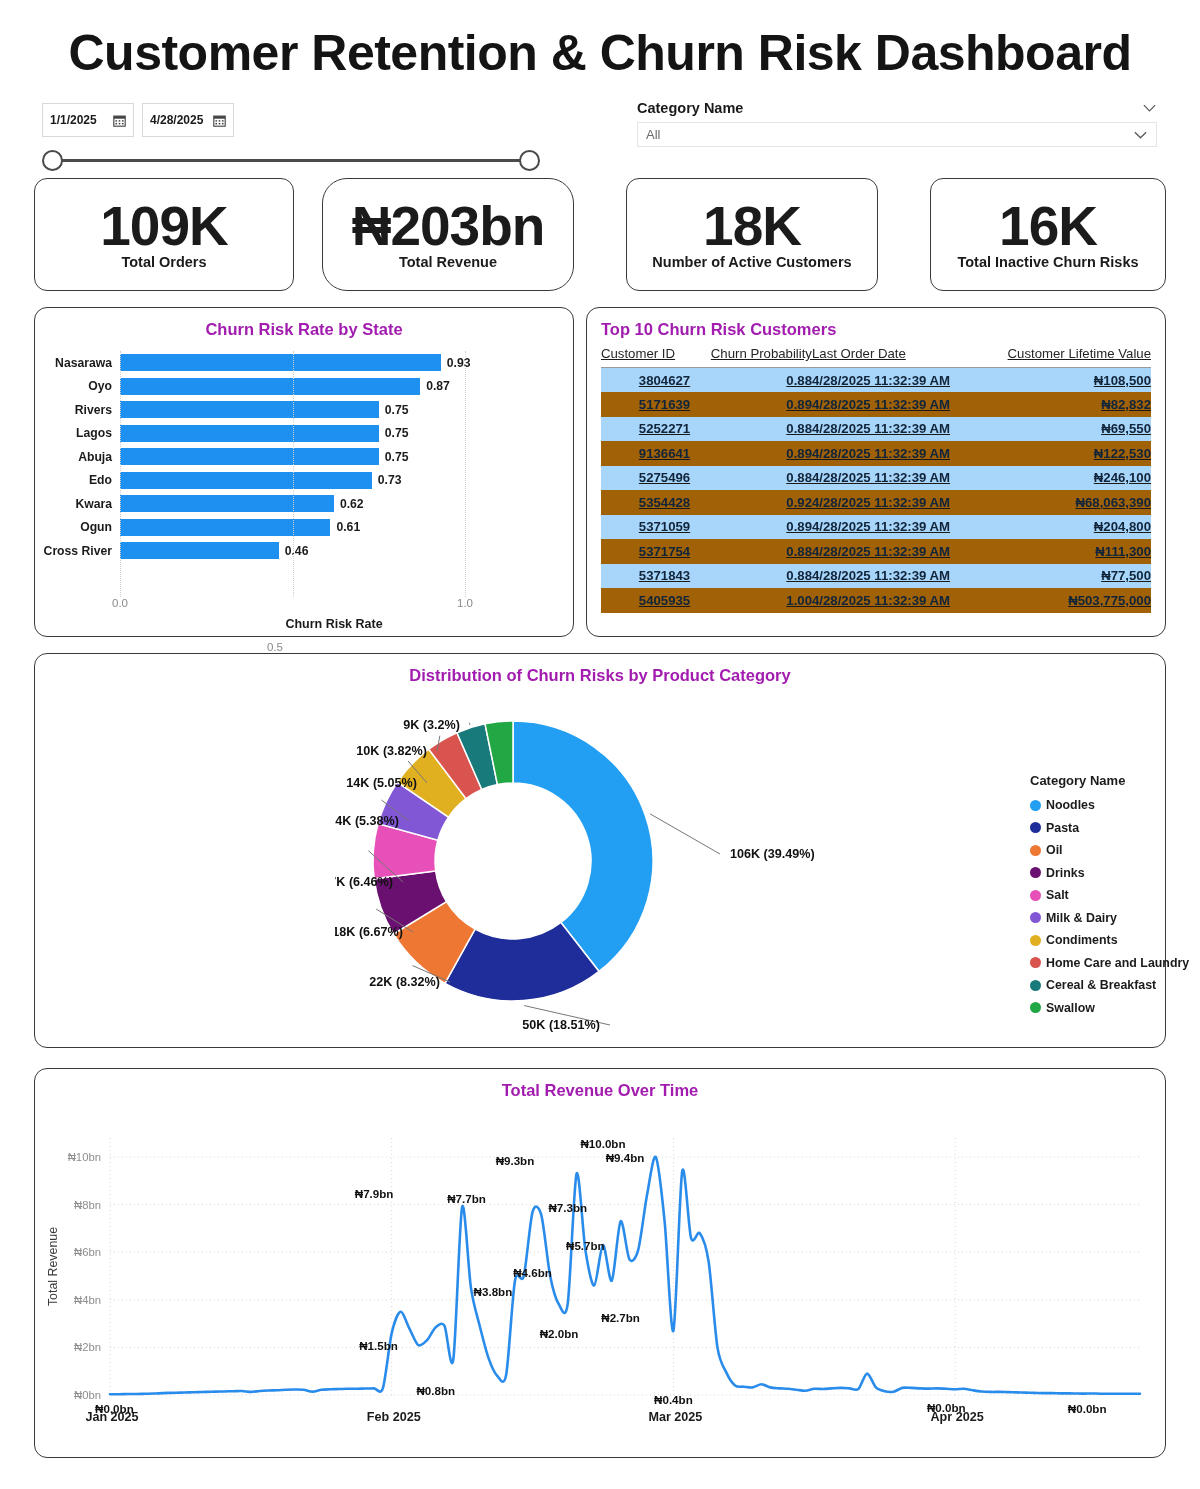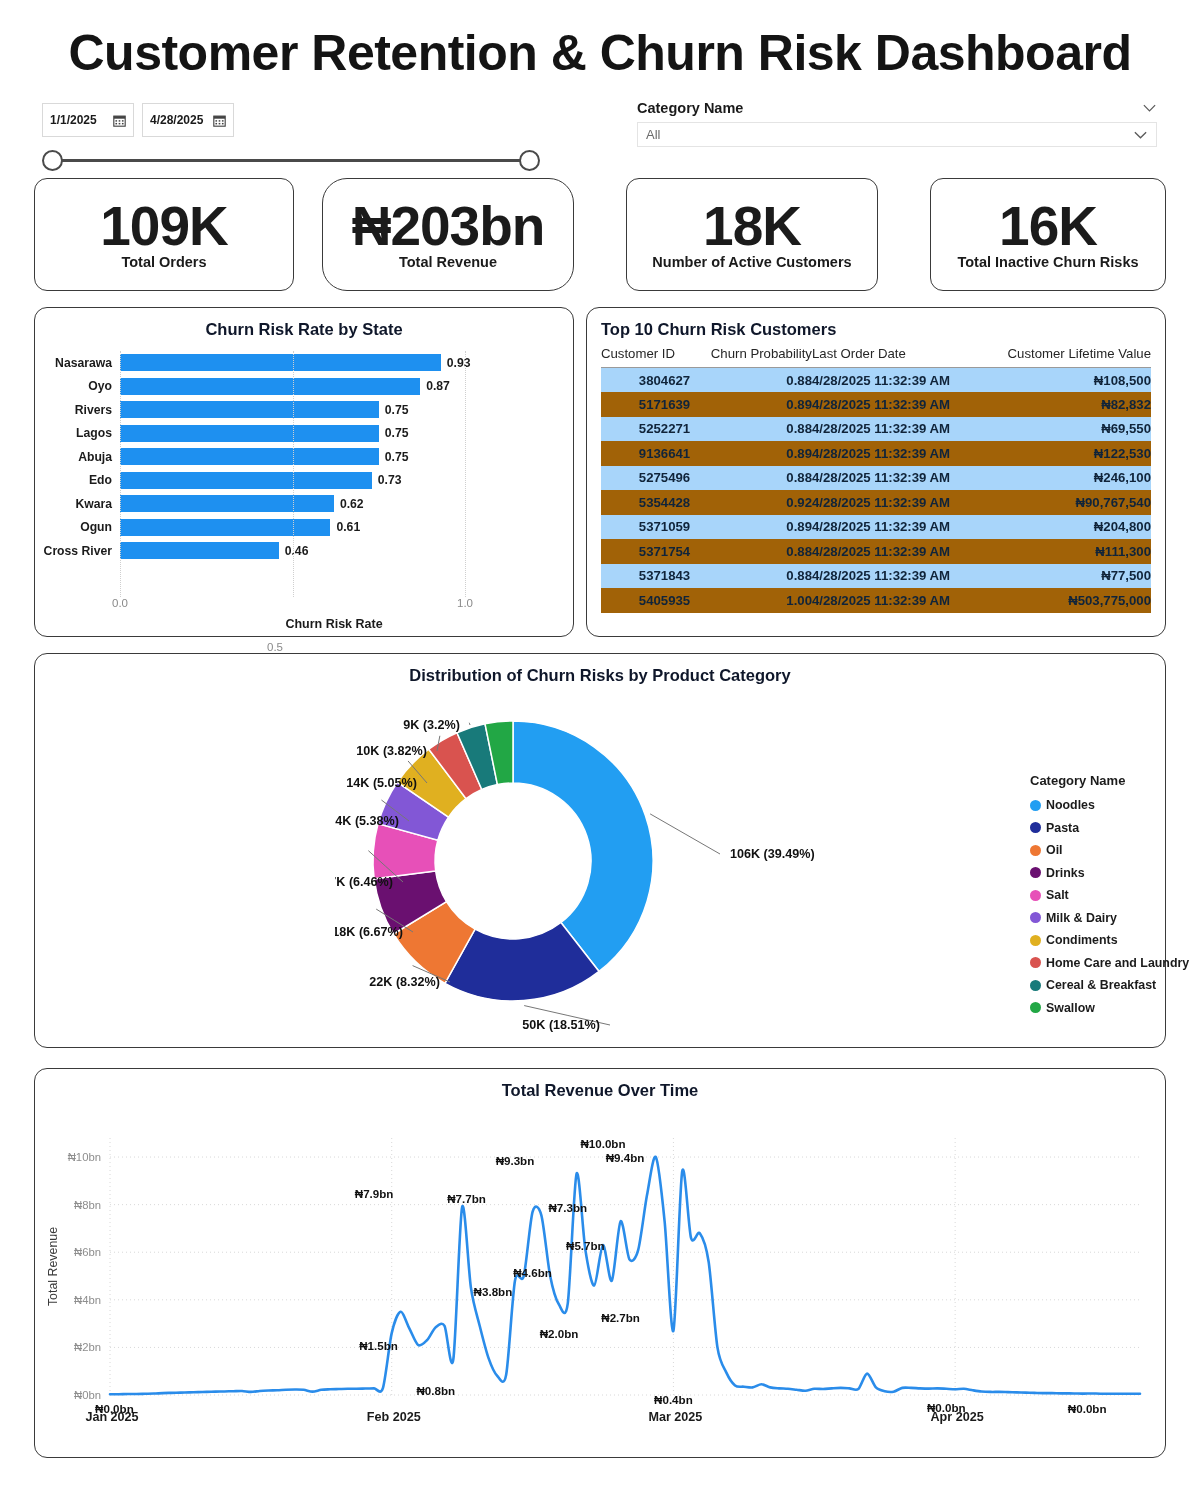--- a/index.html
+++ b/index.html
@@ -72,42 +72,42 @@
   
   .panel {
     position: absolute; border: 1.3px solid #3a3a3a; border-radius: 13px; background: #fff;
   }
   #panel-bar  { left: 34px;  top: 307px;  width: 540px; height: 330px; }
   #panel-tbl  { left: 586px; top: 307px;  width: 580px; height: 330px; }
   #panel-pie  { left: 34px;  top: 653px;  width: 1132px; height: 395px; }
   #panel-line { left: 34px;  top: 1068px; width: 1132px; height: 390px; }
 
   .panel-title {
-    text-align: center; font-size: 16.5px; font-weight: bold; color: #0f172a;
+    text-align: center; font-size: 16.5px; font-weight: bold; color: #a21caf;
     padding-top: 12px;
   }
 
   
   .bar-plot { position: relative; margin: 12px 0 0 0; height: 246px; }
   .bar-row { display: flex; align-items: center; height: 23.5px; }
   .bar-cat {
     width: 85px; text-align: right; font-size: 12.2px; font-weight: bold;
     color: #1b1b1b; padding-right: 8px; flex: 0 0 85px;
   }
   .bar-area { position: relative; flex: 1; height: 100%; display: flex; align-items: center; }
   .bar-fill { height: 17px; background: #1e90f0; }
   .bar-val { font-size: 12.2px; font-weight: bold; color: #1b1b1b; margin-left: 6px; white-space: nowrap; }
   .bar-grid { position: absolute; top: 0; bottom: 0; width: 1px; border-left: 1px dotted #cfcfcf; }
   .bar-axis { position: relative; height: 18px; margin-left: 85px; margin-right: 10px; }
   .bar-tick { position: absolute; font-size: 11.5px; color: #8a8a8a; transform: translateX(-50%); }
   .bar-xlabel { text-align: center; font-size: 12.5px; font-weight: bold; color: #1b1b1b; margin-top: 2px; margin-left: 60px; }
 
   
   .tbl-wrap { padding: 4px 14px 0 14px; }
-  table.ctbl { width: 100%; border-collapse: collapse; }
+  table.ctbl { width: 100%; border-collapse: collapse; text-decoration: underline; }
   table.ctbl th {
     font-size: 13.2px; font-weight: normal; color: #262626;
     padding: 3px 0 6px 0; border-bottom: 1.3px solid #9a9a9a;
   }
   table.ctbl th.r, table.ctbl td.r { text-align: right; }
   table.ctbl th.l, table.ctbl td.l { text-align: left; }
   table.ctbl td {
     font-size: 13.2px; font-weight: bold; color: #10243a; padding: 3px 0; height: 24.5px;
   }
   table.ctbl tr.odd  td { background: #a8d5fa; }
@@ -331,21 +331,21 @@
             <tr class="odd">
               <td class="r cid">5275496</td>
               <td class="r prob">0.88</td>
               <td class="l">4/28/2025 11:32:39 AM</td>
               <td class="r clv">₦246,100</td>
             </tr>
             <tr class="even">
               <td class="r cid">5354428</td>
               <td class="r prob">0.92</td>
               <td class="l">4/28/2025 11:32:39 AM</td>
-              <td class="r clv">₦90,767,540</td>
+              <td class="r clv">₦68,063,390</td>
             </tr>
             <tr class="odd">
               <td class="r cid">5371059</td>
               <td class="r prob">0.89</td>
               <td class="l">4/28/2025 11:32:39 AM</td>
               <td class="r clv">₦204,800</td>
             </tr>
             <tr class="even">
               <td class="r cid">5371754</td>
               <td class="r prob">0.88</td>

